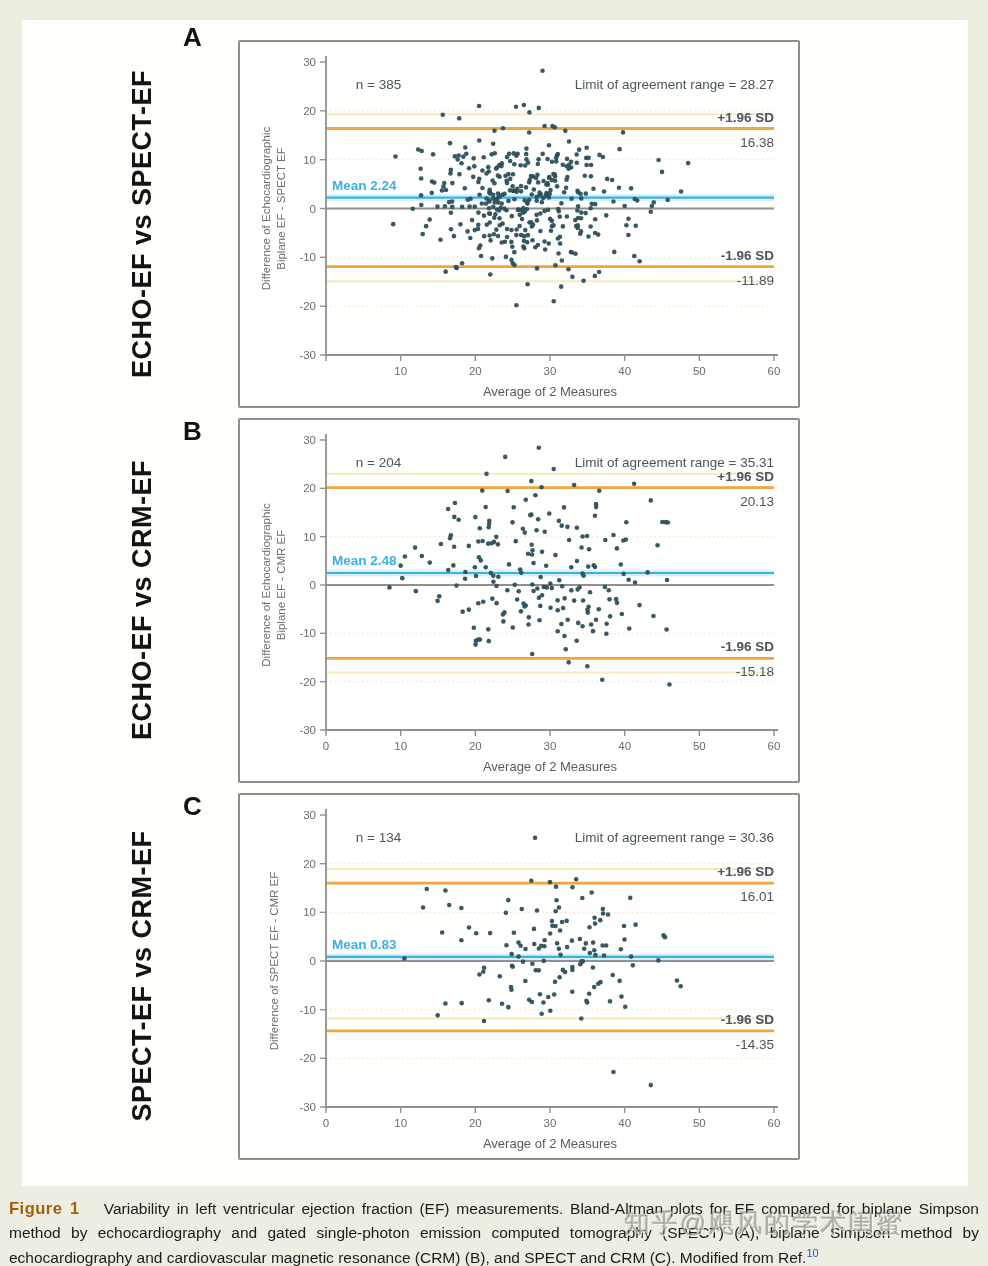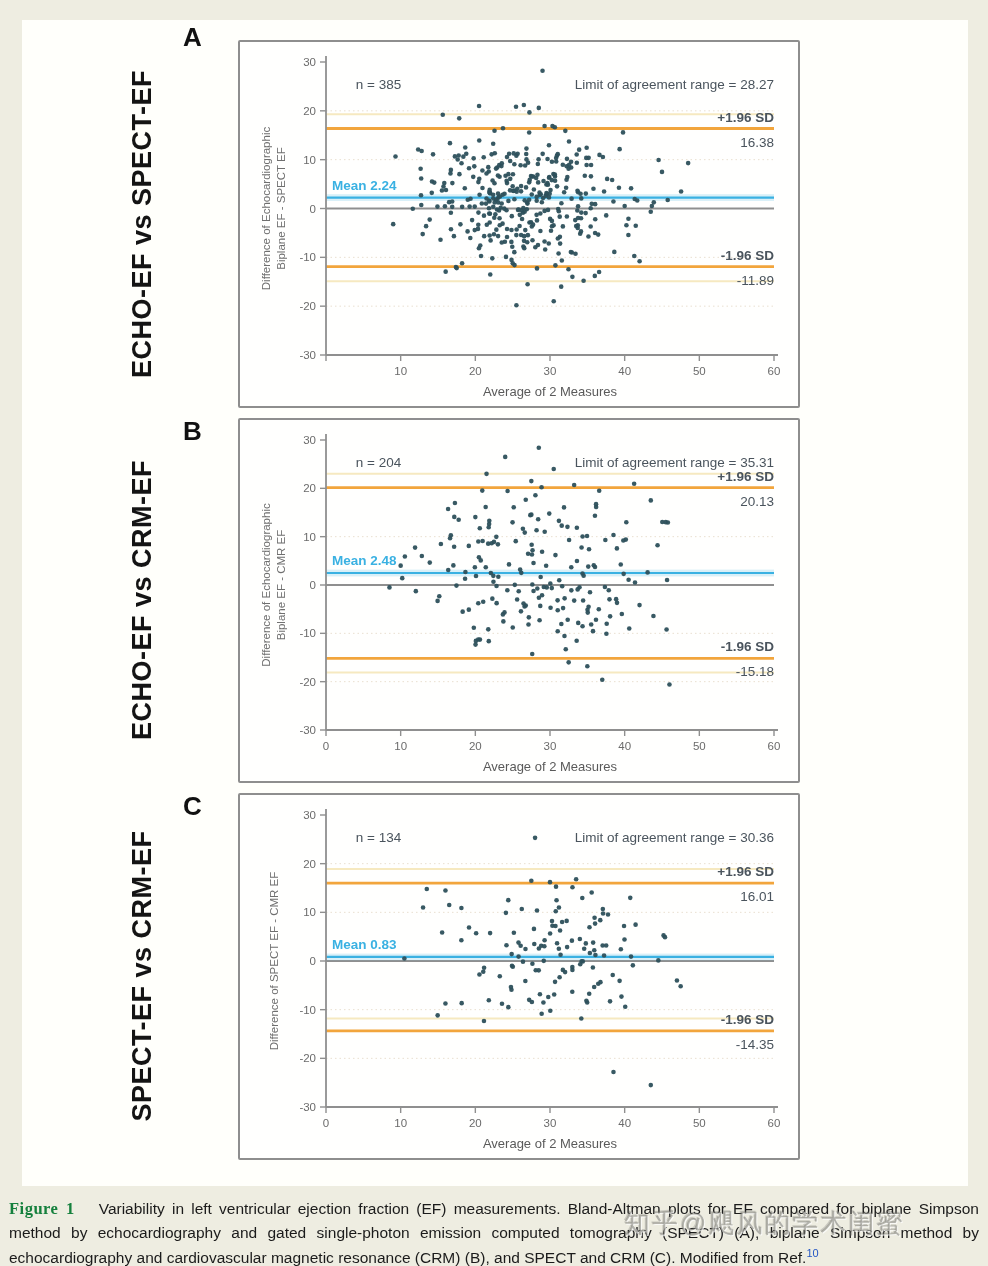--- a/index.html
+++ b/index.html
@@ -32,22 +32,22 @@
     border:2px solid #8e8e8e;border-radius:2px;
     background:#fffffe;box-sizing:border-box;
   }
   .plot-box svg{display:block;}
   .caption{
     position:absolute;left:9px;top:1196px;width:970px;
     font-size:15.5px;line-height:1.52;color:#1b1b1b;
     text-align:justify;
   }
   .fig-tag{
-    font-weight:bold;color:#15803d;font-size:16.5px;
-    letter-spacing:0.5px;margin-right:24px;font-family:Liberation Serif, serif;
+    font-weight:bold;color:#a16207;font-size:16.5px;
+    letter-spacing:0.5px;margin-right:24px;
   }
   .caption sup{color:#2456c4;font-size:11px;}
   .watermark{
     position:absolute;left:624px;top:1206px;
     font-size:26px;letter-spacing:2px;
     color:rgba(125,125,118,0.55);
     text-shadow:1px 1px 0 rgba(255,255,255,0.7), -1px -1px 0 rgba(90,90,90,0.25);
     pointer-events:none;
   }
 </style>

